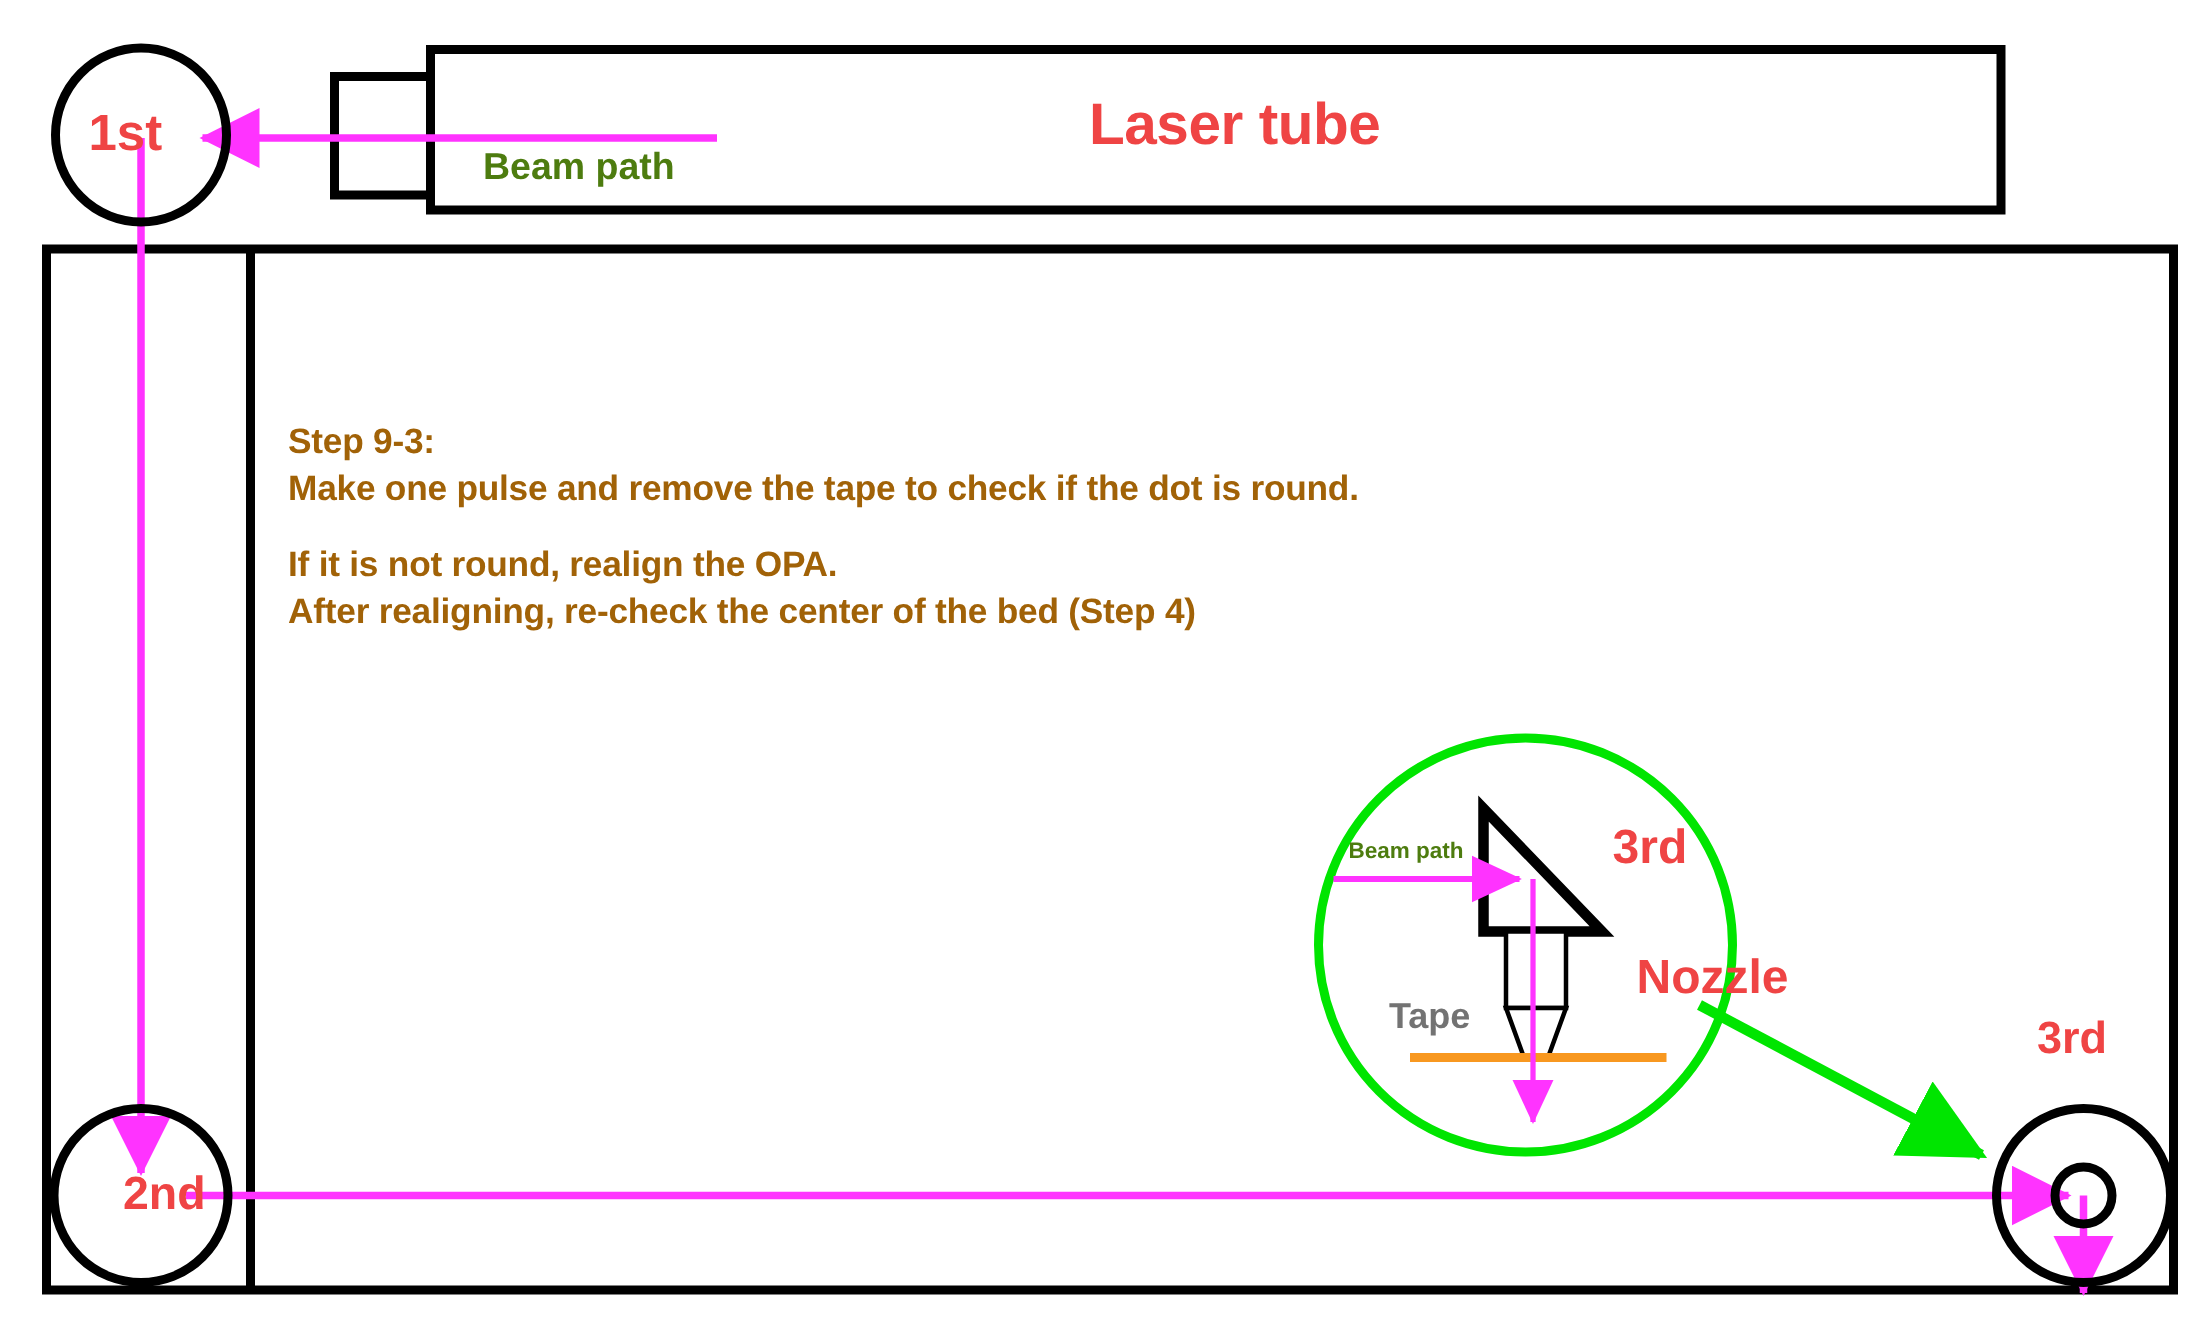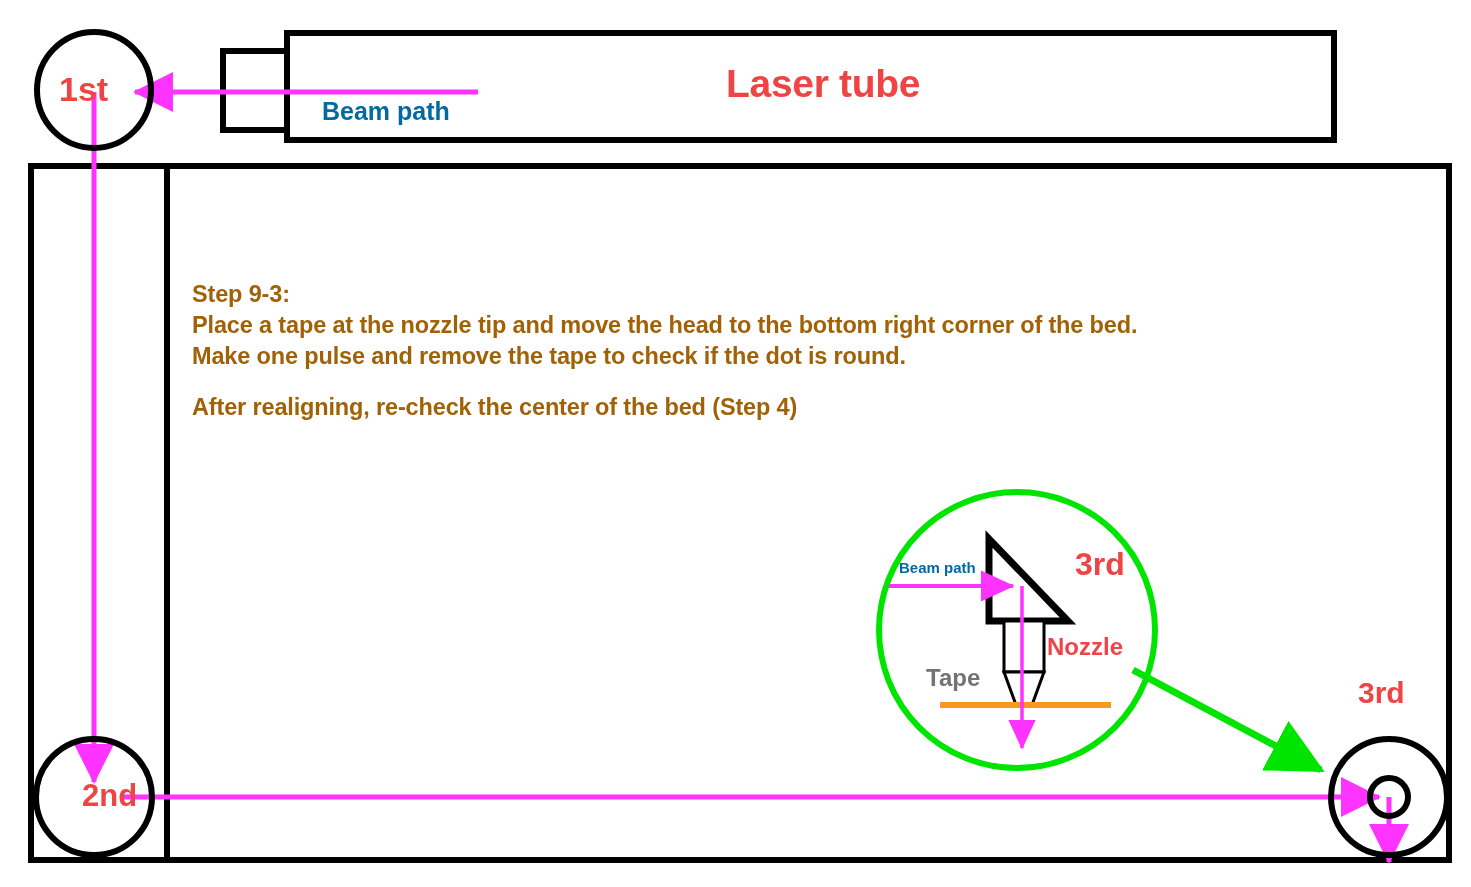--- a/index.html
+++ b/index.html
@@ -23,35 +23,35 @@
     top: 0;
   }
   .lbl {
     position: absolute;
     white-space: pre;
     font-weight: bold;
     font-family: "Liberation Sans", sans-serif;
     line-height: 1;
   }
   .lbl-black { color: #ef4444; }
-  .lbl-magenta { color: #0369a1; }
+  .lbl-magenta { color: #4d7c0f; }
   .lbl-orange { color: #737373; }
 
   #label-laser-tube {
     left: 726px; top: 64px;
     font-size: 39px;
     letter-spacing: -0.3px;
   }
   #label-first { left: 59px; top: 72px; font-size: 34px; }
   #label-second { left: 50px; top: 780px; font-size: 31px; margin-left: 32px; }
   #label-third-bed { left: 1358px; top: 678px; font-size: 30px; }
   #label-beam-path-main { left: 322px; top: 99px; font-size: 25px; }
   #label-beam-path-detail { left: 899px; top: 560px; font-size: 15px; }
   #label-third-detail { left: 1075px; top: 548px; font-size: 32px; }
-  #label-nozzle { left: 1047px; top: 635px; font-size: 24px; }
+  #label-nozzle { left: 1091px; top: 635px; font-size: 32px; }
   #label-tape { left: 926px; top: 666px; font-size: 24px; }
 
   #instructions {
     position: absolute;
     left: 192px;
     top: 279px;
     font-size: 23.5px;
     font-weight: bold;
     color: #a16207;
     line-height: 1.32;
@@ -127,19 +127,19 @@
   <div class="lbl lbl-magenta" id="label-beam-path-detail">Beam path</div>
 
   <div class="lbl lbl-black" id="label-third-detail">3rd</div>
 
   <div class="lbl lbl-black" id="label-nozzle">Nozzle</div>
 
   <div class="lbl lbl-orange" id="label-tape">Tape</div>
 
   <div id="instructions">
     <span class="line">Step 9-3:</span>
-    <span class="line">Place a tape at the nozzle tip and move the head to the bottom right corner of the bed.</span>
     <span class="line">Make one pulse and remove the tape to check if the dot is round.</span>
     <span class="blank"></span>
+    <span class="line">If it is not round, realign the OPA.</span>
     <span class="line">After realigning, re-check the center of the bed (Step 4)</span>
   </div>
 
 </div>
 
 </body></html>

